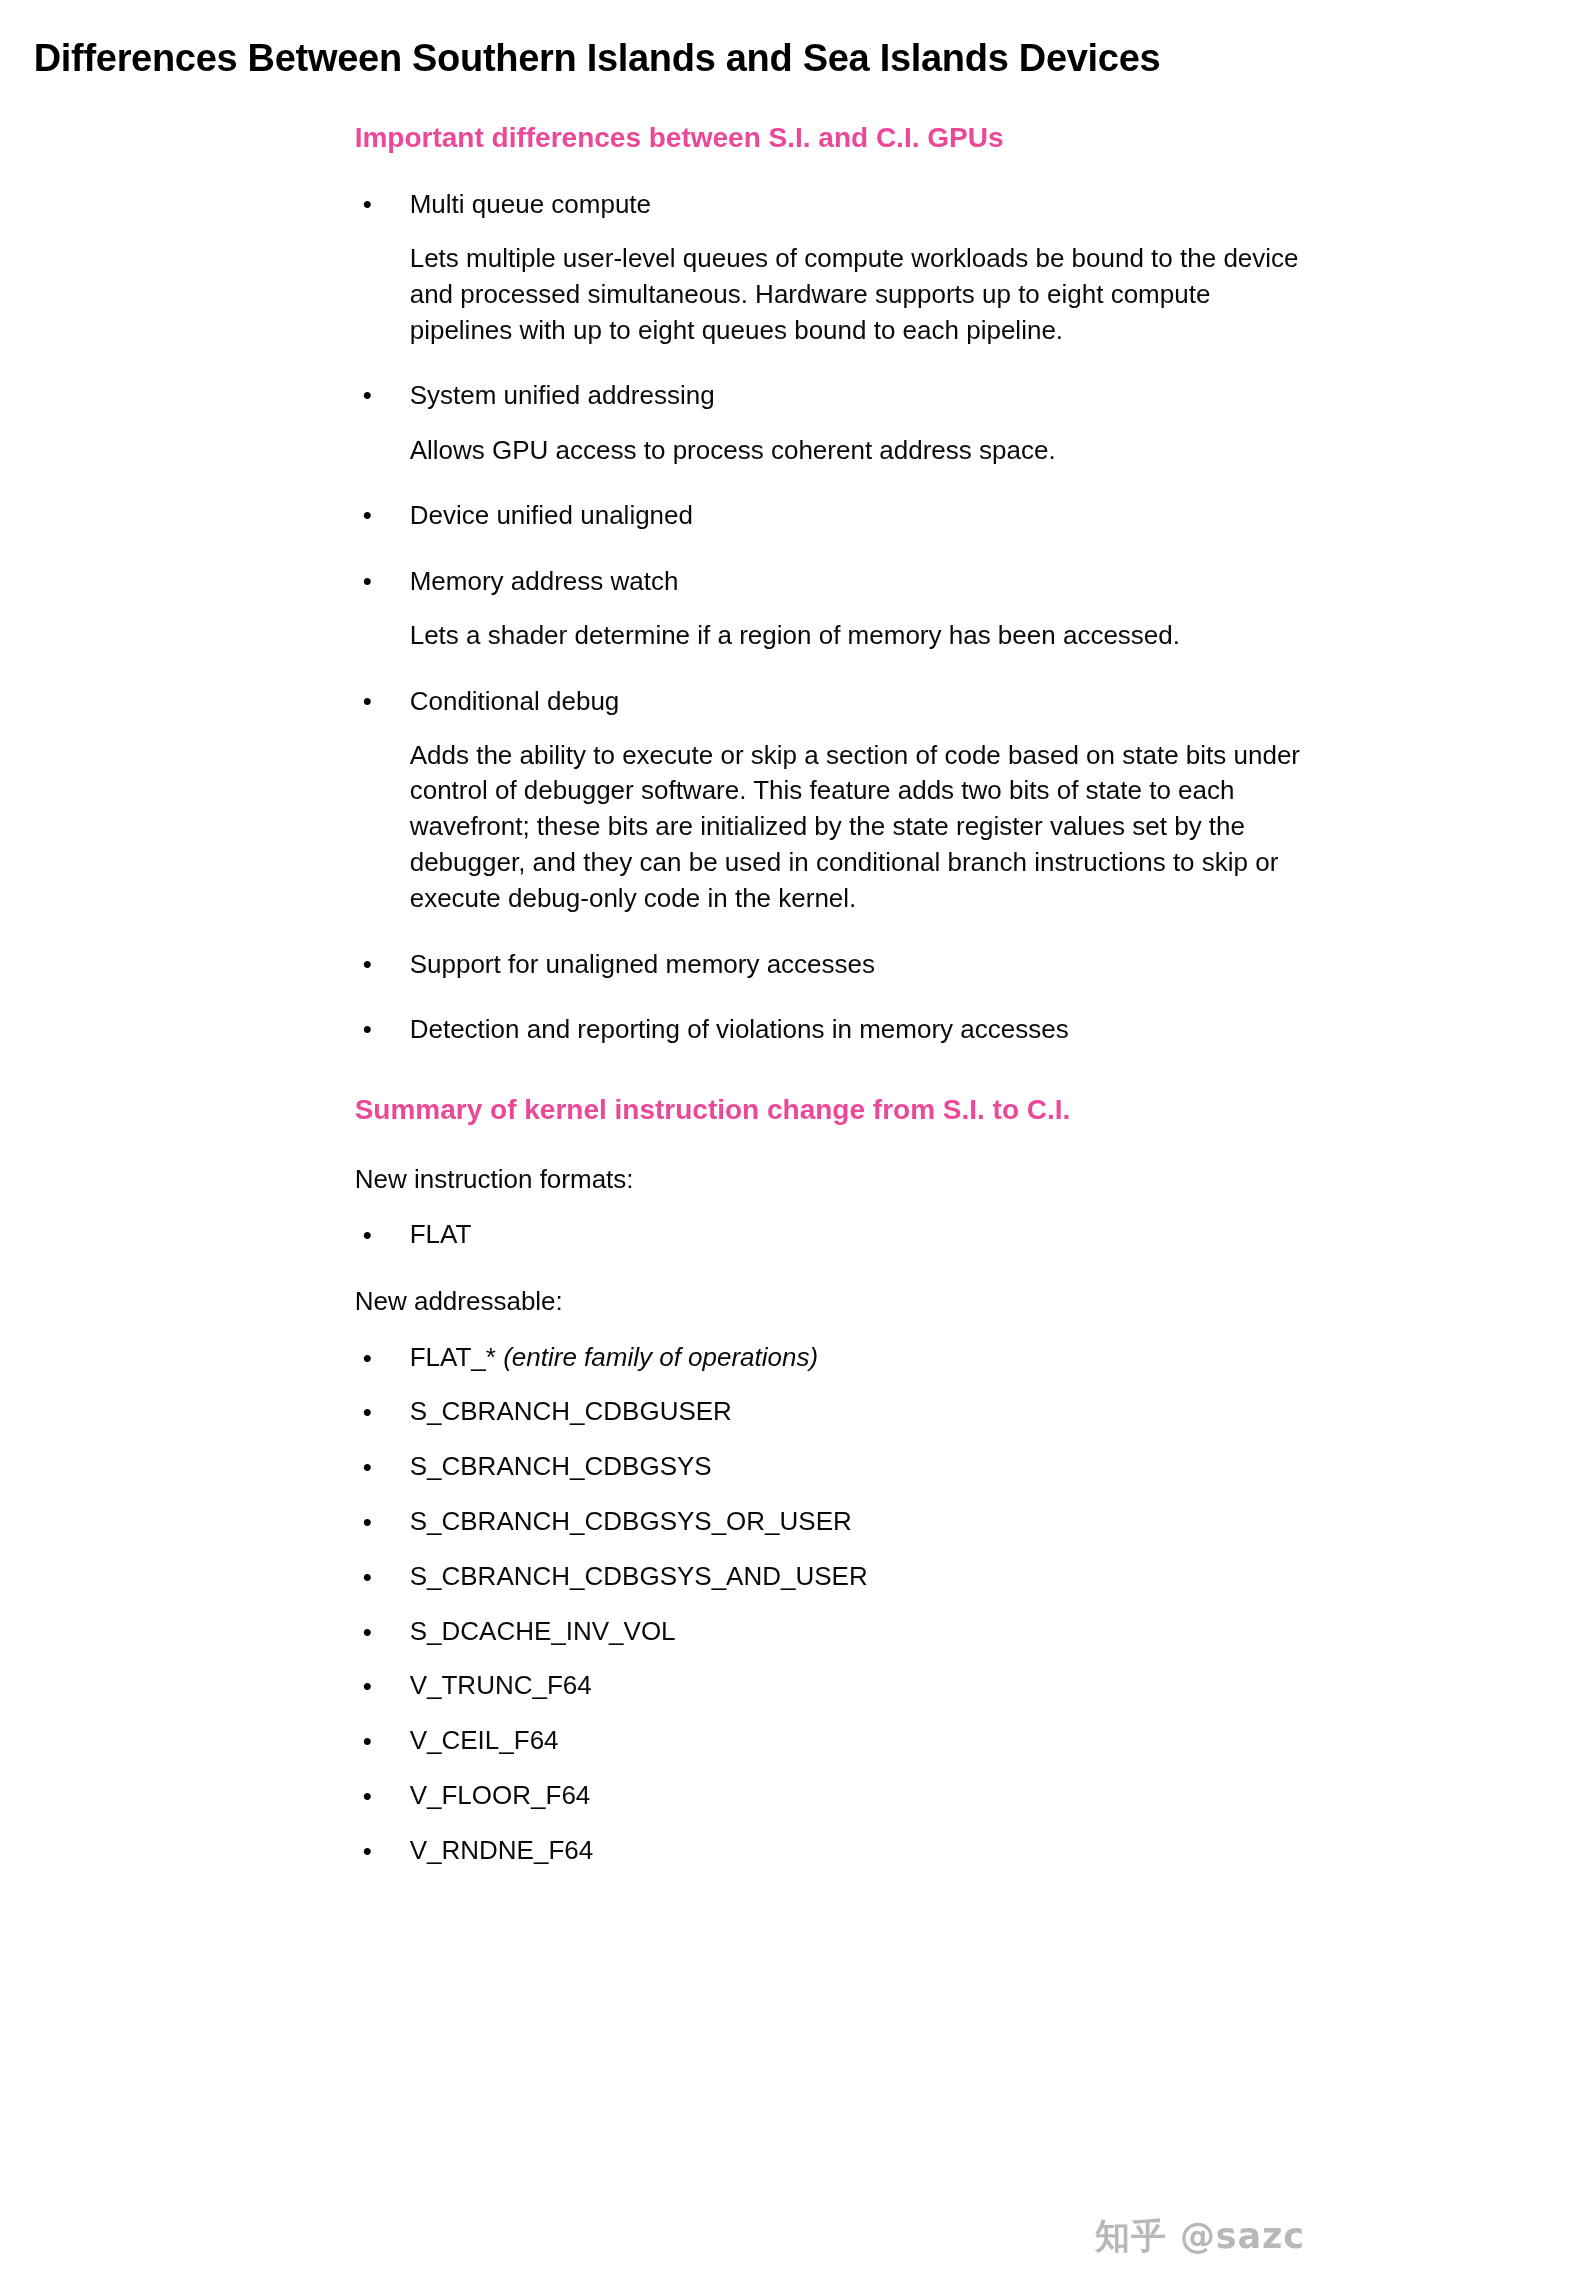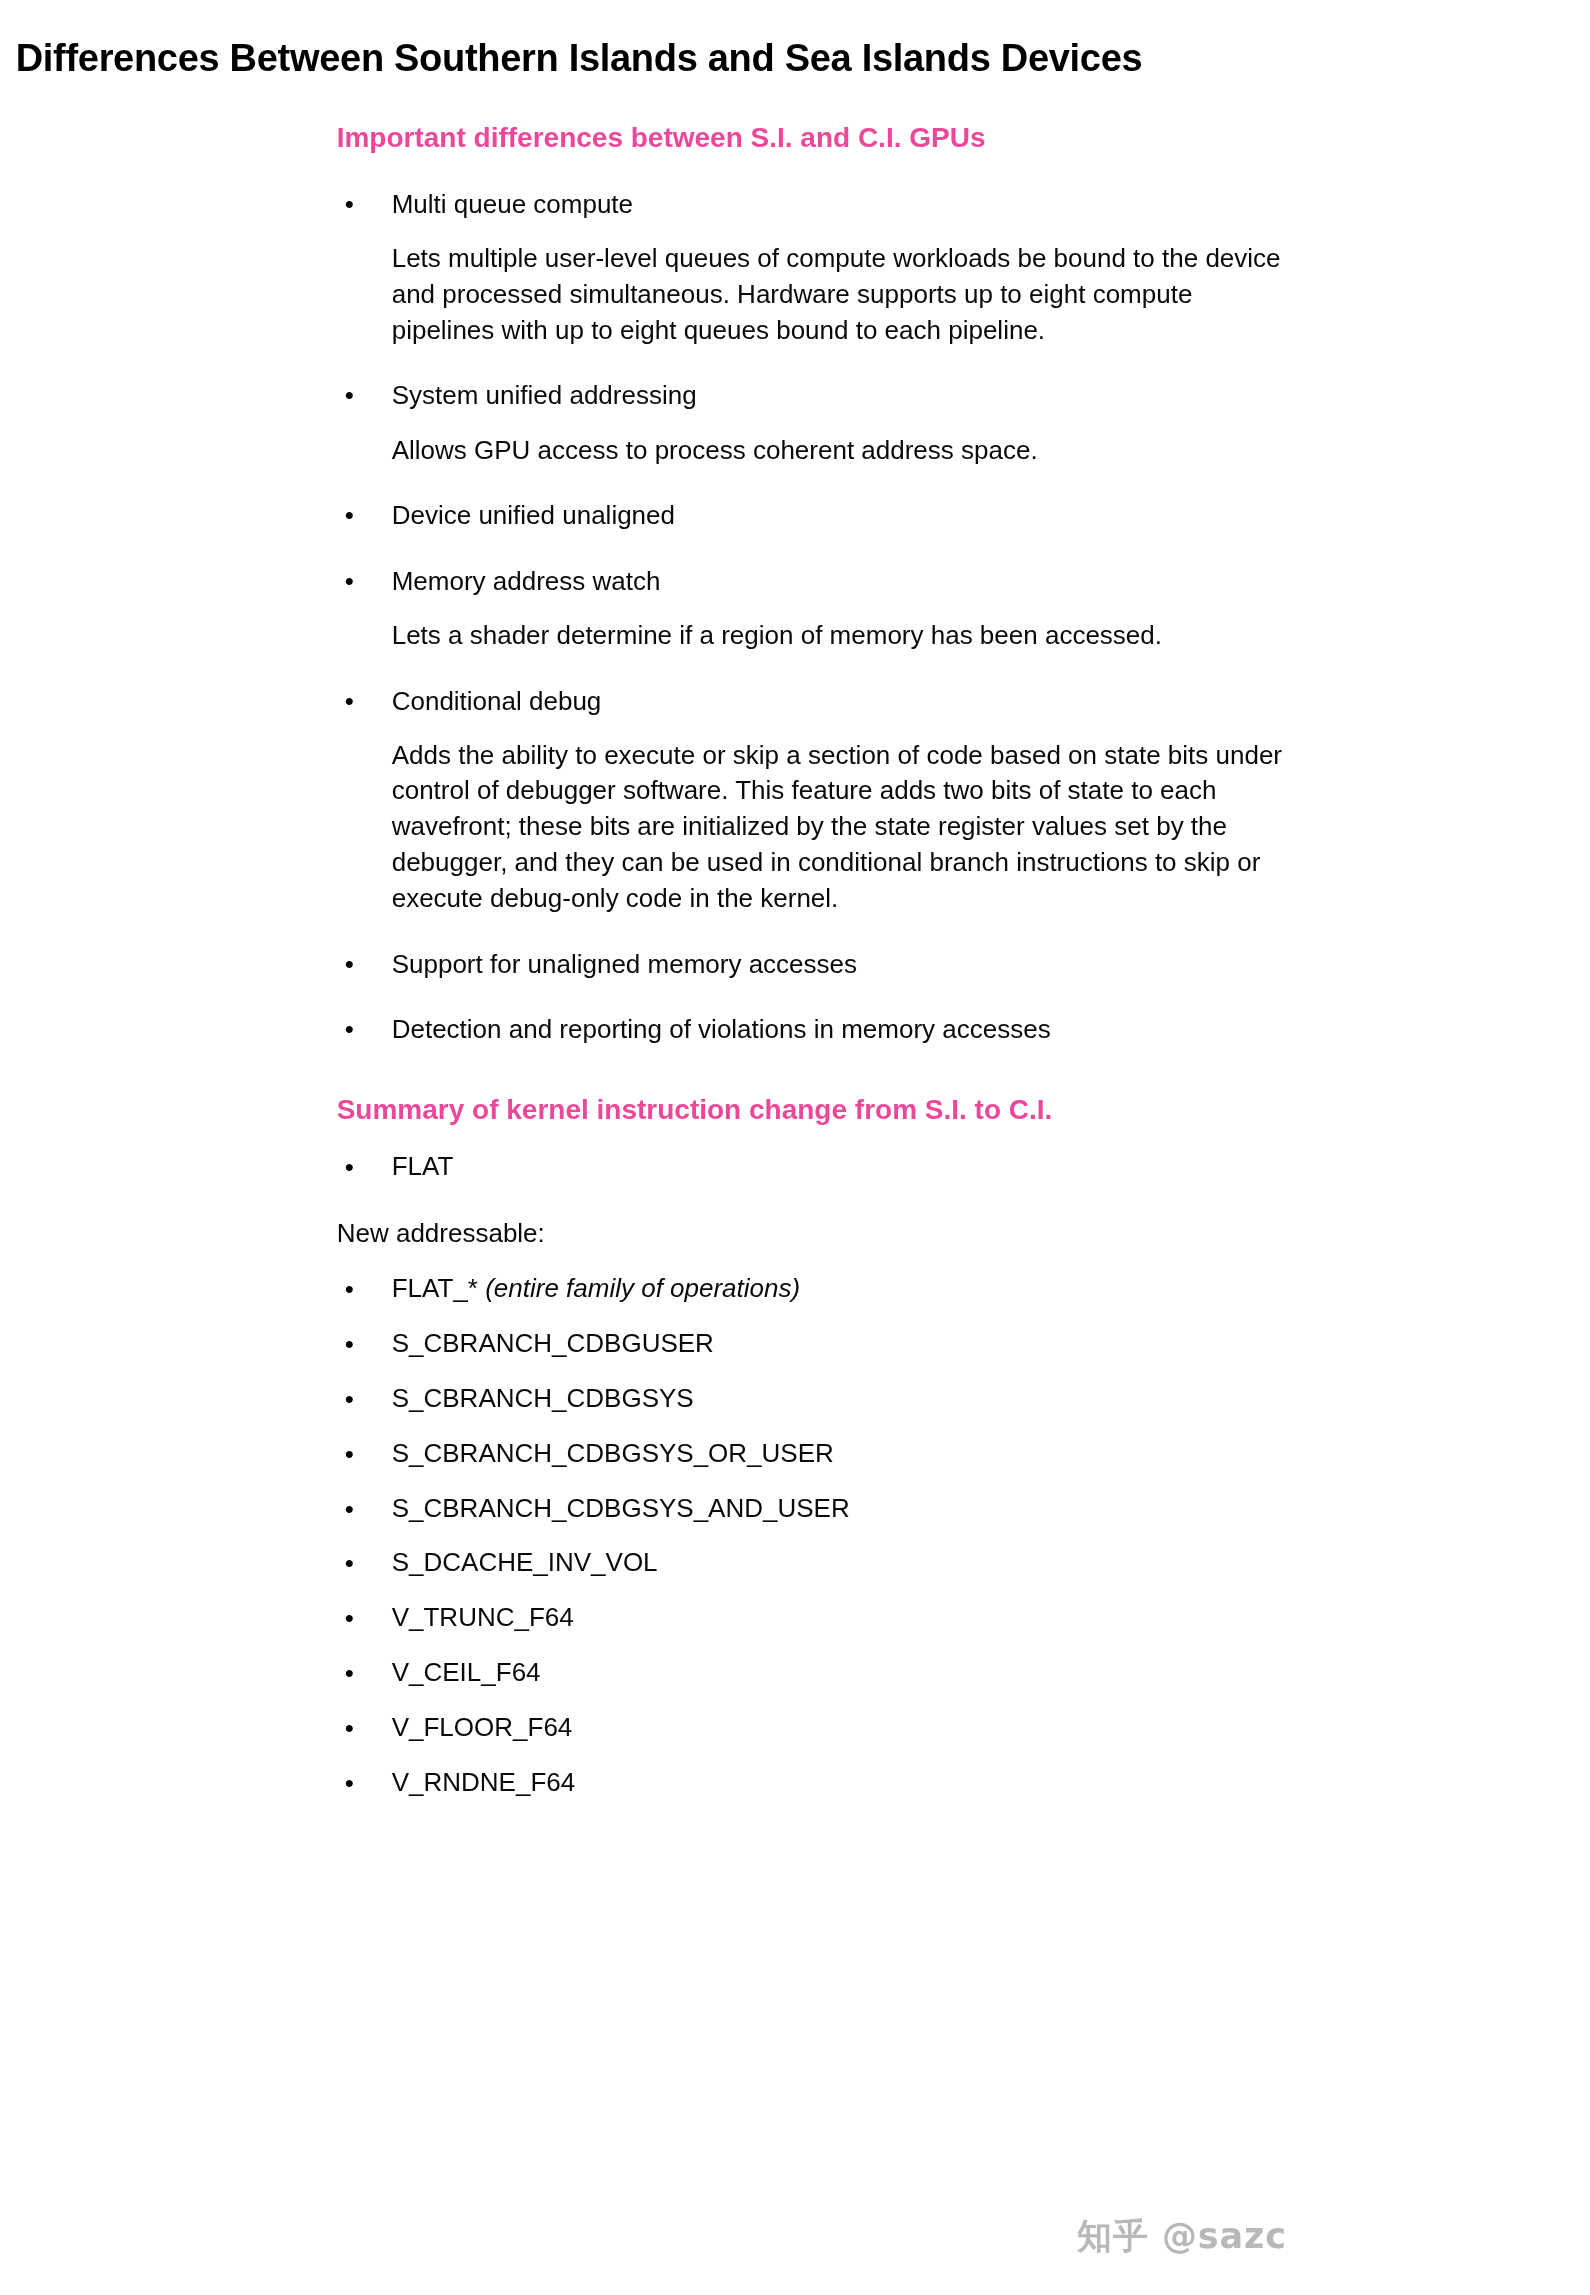--- a/index.html
+++ b/index.html
@@ -14,20 +14,21 @@
     color: #0a0a0a;
     position: relative;
     overflow: hidden;
   }
   .page {
     position: relative;
     width: 1336px;
     min-height: 2295px;
     box-sizing: border-box;
     padding: 24.5px 48px 0 15.7px;
+    margin-left: 18px;
   }
   h1.doc-title {
     font-size: 38px;
     font-weight: bold;
     letter-spacing: -0.3px;
     margin: 12.2px 0 0 0;
     line-height: 1.15;
     color: #000;
   }
   .body-col {
@@ -154,20 +155,21 @@
 
       <li>
         <span class="dot">•</span>
         <div class="li-title">Detection and reporting of violations in memory accesses</div>
       </li>
 
     </ul>
 
     <h2 class="section-heading spaced">Summary of kernel instruction change from S.I. to C.I.</h2>
 
+    <p class="para">New instruction formats:</p>
 
     <ul class="bullets tight">
       <li>
         <span class="dot">•</span>
         <div class="mono-ish">FLAT</div>
       </li>
     </ul>
 
     <p class="para">New addressable:</p>
 

